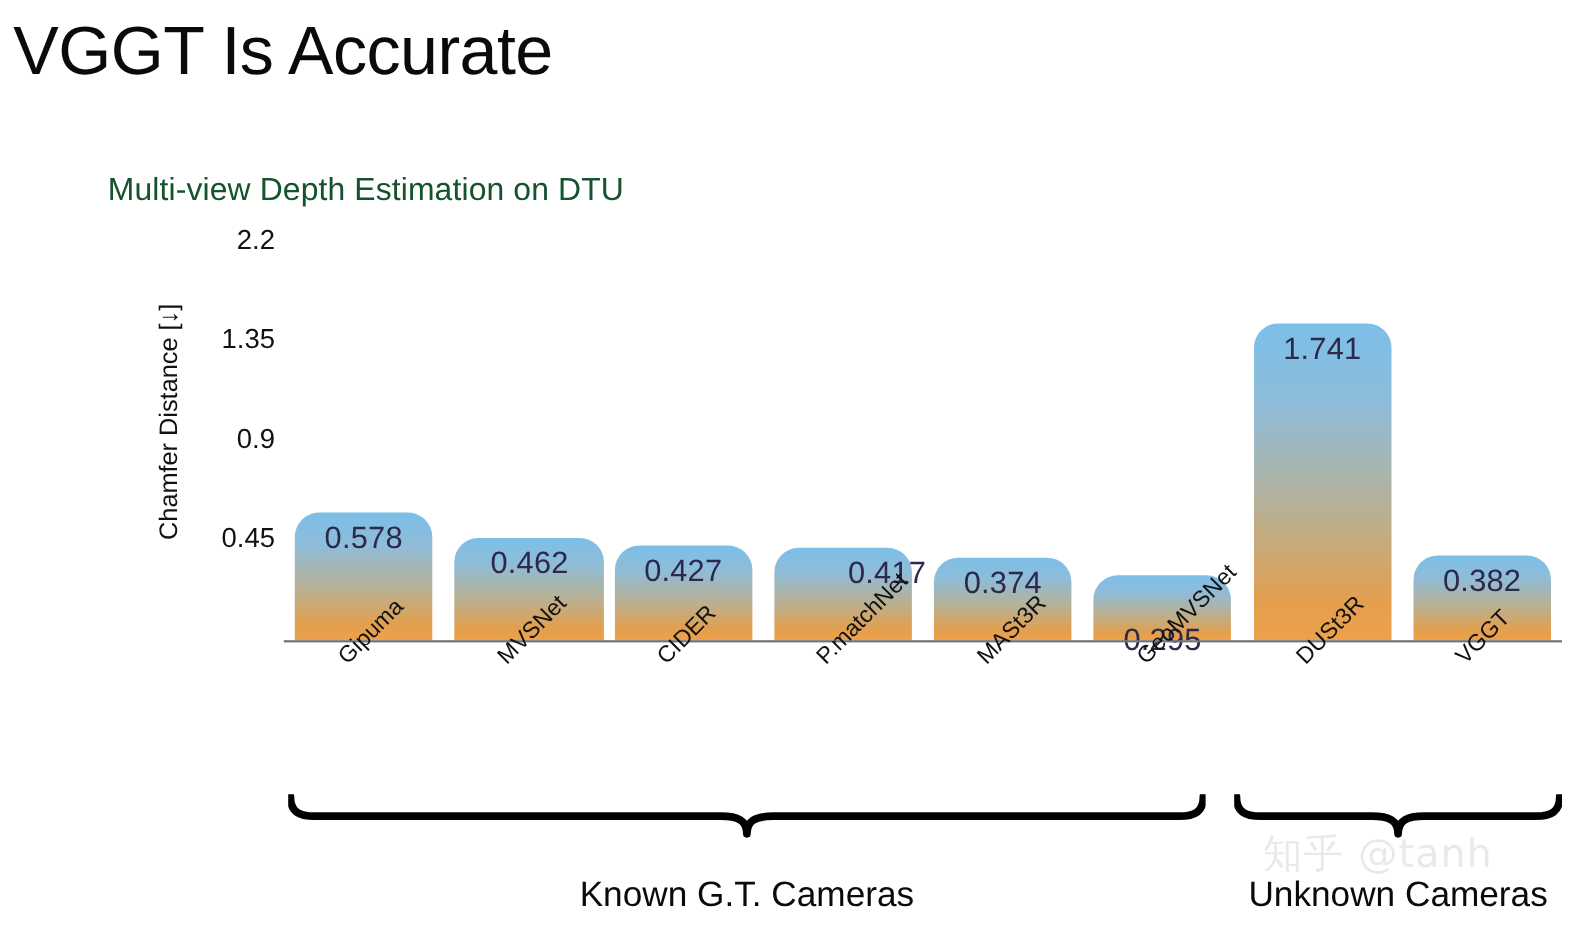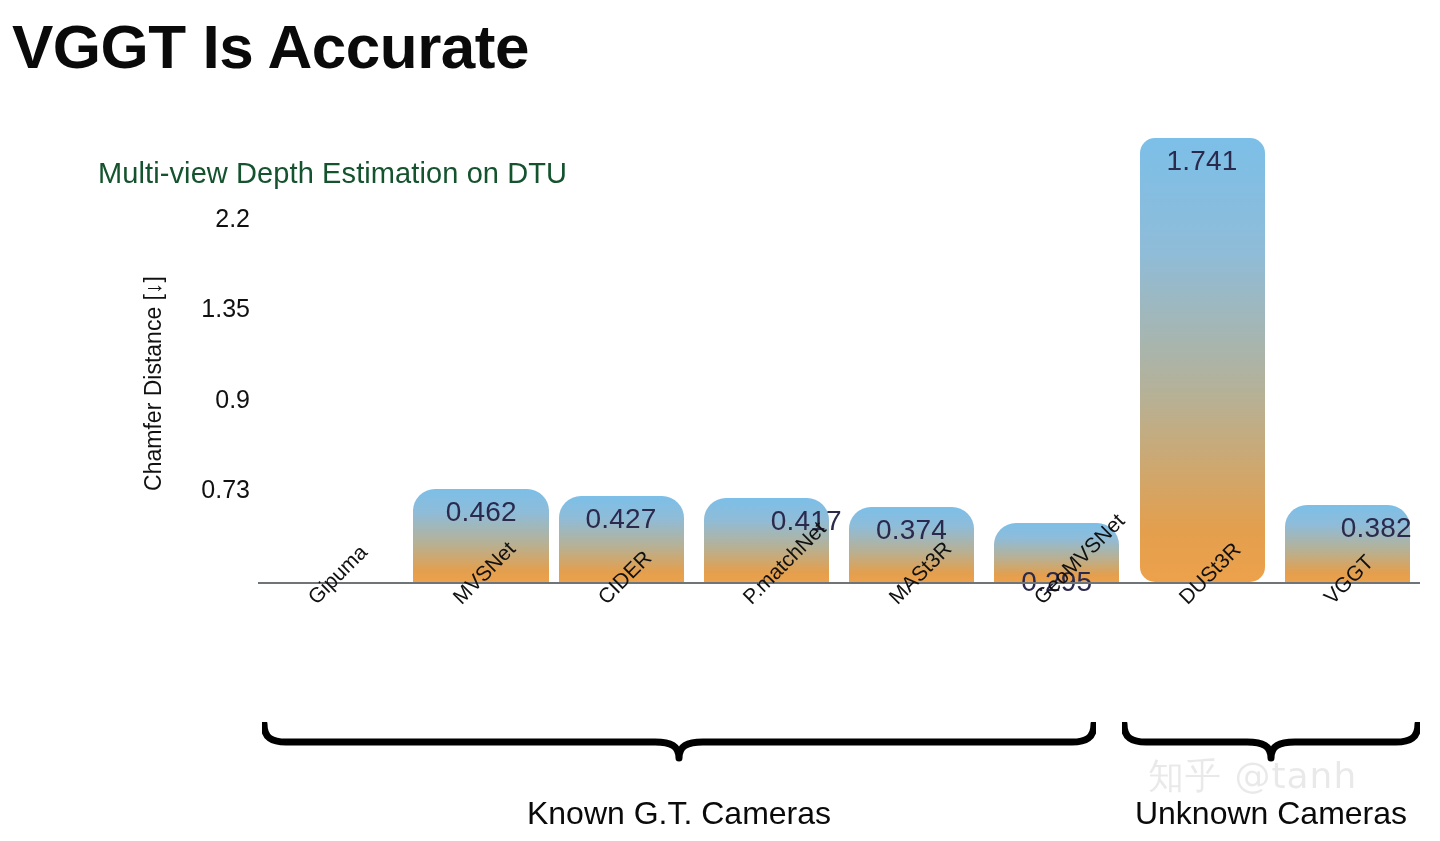--- a/index.html
+++ b/index.html
@@ -17,21 +17,21 @@
     color: #111111;
   }
 
   
   #slide-title {
     position: absolute;
     left: 12px;
     top: 14px;
     font-size: 62px;
     line-height: 1.05;
-    font-weight: 700;
+    font-weight: 400;
     letter-spacing: -0.5px;
     color: #0a0a0a;
     white-space: nowrap;
   }
 
   
   #figure {
     position: absolute;
     left: 0;
     top: 0;
@@ -164,44 +164,47 @@
 <div id="figure">
 
   <div id="chart-title">Multi-view Depth Estimation on DTU</div>
 
   <div id="y-axis-label">Chamfer Distance [↓]</div>
 
   <div id="yticks">
       <div class="ytick" style="top: 204px;">2.2</div>
       <div class="ytick" style="top: 294.25px;">1.35</div>
       <div class="ytick" style="top: 384.5px;">0.9</div>
-      <div class="ytick" style="top: 474.75px;">0.73</div>
+      <div class="ytick" style="top: 474.75px;">0.45</div>
     </div>
 
   <div id="plot" style="left: 258px; width: 1162px; top: 200px; height: 382px;">
+      <div class="bar" style="left: 10.125px; width: 125px; height: 115.921px; background: linear-gradient(rgb(124, 191, 232) 0%, rgb(143, 188, 216) 26%, rgb(182, 177, 150) 58%, rgb(227, 159, 78) 88%, rgb(237, 161, 75) 100%);">
+        <div class="bar-value" style="color: rgb(43, 42, 77);">0.578</div>
+      </div>
       <div class="bar" style="left: 155.375px; width: 136px; height: 92.6567px; background: linear-gradient(rgb(124, 191, 232) 0%, rgb(143, 188, 216) 26%, rgb(182, 177, 150) 58%, rgb(227, 159, 78) 88%, rgb(237, 161, 75) 100%);">
         <div class="bar-value" style="color: rgb(43, 42, 77);">0.462</div>
       </div>
       <div class="bar" style="left: 300.625px; width: 125px; height: 85.6372px; background: linear-gradient(rgb(124, 191, 232) 0%, rgb(143, 188, 216) 26%, rgb(182, 177, 150) 58%, rgb(227, 159, 78) 88%, rgb(237, 161, 75) 100%);">
         <div class="bar-value" style="color: rgb(43, 42, 77);">0.427</div>
       </div>
       <div class="bar" style="left: 445.875px; width: 125px; height: 83.6317px; background: linear-gradient(rgb(124, 191, 232) 0%, rgb(143, 188, 216) 26%, rgb(182, 177, 150) 58%, rgb(227, 159, 78) 88%, rgb(237, 161, 75) 100%);">
         <div class="bar-value" style="color: rgb(43, 42, 77); padding-left: 40px;">0.417</div>
       </div>
       <div class="bar" style="left: 591.125px; width: 125px; height: 75.0078px; background: linear-gradient(rgb(124, 191, 232) 0%, rgb(143, 188, 216) 26%, rgb(182, 177, 150) 58%, rgb(227, 159, 78) 88%, rgb(237, 161, 75) 100%);">
         <div class="bar-value" style="color: rgb(43, 42, 77);">0.374</div>
       </div>
       <div class="bar" style="left: 736.375px; width: 125px; height: 59.1639px; background: linear-gradient(rgb(124, 191, 232) 0%, rgb(143, 188, 216) 26%, rgb(182, 177, 150) 58%, rgb(227, 159, 78) 88%, rgb(237, 161, 75) 100%);">
         <div class="bar-value" style="color: rgb(43, 42, 77); margin-top: 36px;">0.295</div>
       </div>
-      <div class="bar" style="left: 881.625px; width: 125px; height: 444px; background: linear-gradient(rgb(124, 191, 232) 0%, rgb(143, 188, 216) 26%, rgb(182, 177, 150) 58%, rgb(227, 159, 78) 88%, rgb(237, 161, 75) 100%); border-radius: 15px;">
+      <div class="bar" style="left: 881.625px; width: 125px; height: 288px; background: linear-gradient(rgb(124, 191, 232) 0%, rgb(143, 188, 216) 26%, rgb(182, 177, 150) 58%, rgb(227, 159, 78) 88%, rgb(237, 161, 75) 100%);">
         <div class="bar-value" style="color: rgb(43, 42, 77);">1.741</div>
       </div>
       <div class="bar" style="left: 1026.88px; width: 125px; height: 76.6122px; background: linear-gradient(rgb(124, 191, 232) 0%, rgb(143, 188, 216) 26%, rgb(182, 177, 150) 58%, rgb(227, 159, 78) 88%, rgb(237, 161, 75) 100%);">
-        <div class="bar-value" style="color: rgb(43, 42, 77); margin-left: 29px;">0.382</div>
+        <div class="bar-value" style="color: rgb(43, 42, 77);">0.382</div>
       </div>
     </div>
 
   <div id="baseline" style="background: rgb(111, 116, 120);"></div>
 
   <div id="xticks">
       <div class="xtick" style="left: 302.625px;">Gipuma</div>
       <div class="xtick" style="left: 447.875px;">MVSNet</div>
       <div class="xtick" style="left: 593.125px;">CIDER</div>
       <div class="xtick" style="left: 738.375px;">P.matchNet</div>

